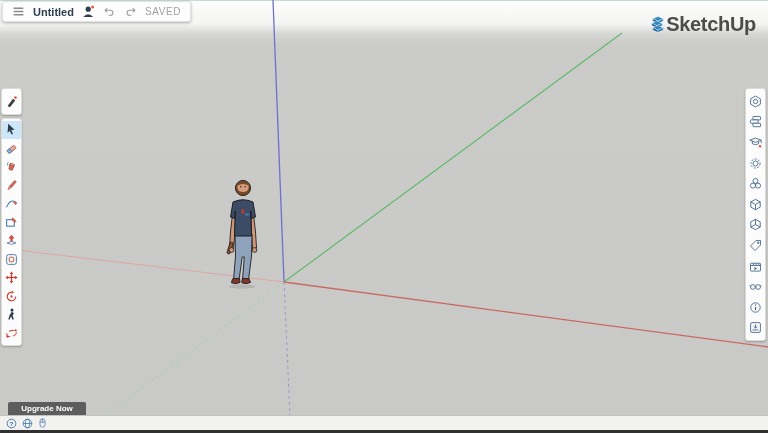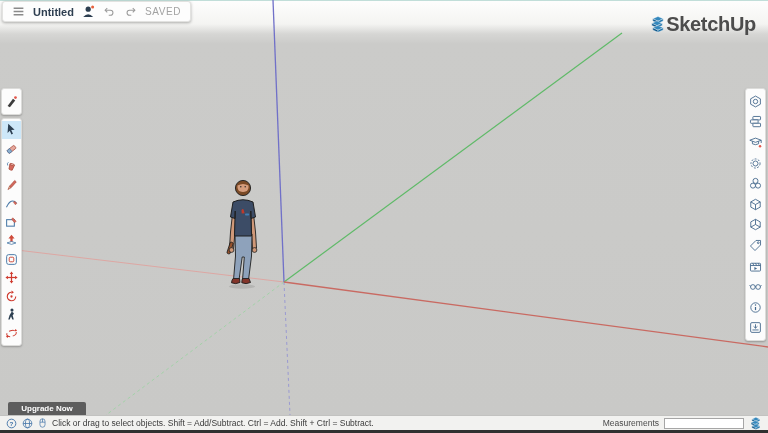--- a/index.html
+++ b/index.html
@@ -344,22 +344,14 @@
         <ellipse cx="8" cy="8" rx="3" ry="6.3"></ellipse>
         <path d="M1.7 8 H14.3"></path>
     </svg>
   </span>
   <span class="sicon">
     <svg width="9" height="12" viewBox="0 0 16 18" fill="none" stroke="#3a6ea5" stroke-width="1.2">
       <rect x="3.5" y="1.5" width="9" height="15" rx="4.5"></rect>
         <path d="M8 1.5 V7.5 M3.5 7.5 H12.5"></path>
     </svg>
   </span>
-  <span class="hint">Click or drag to select objects. Shift = Add/Subtract. Ctrl = Add. Shift + Ctrl = Subtract.</span>
-  <span class="status-right">
-    <span class="meas-label">Measurements</span>
-    <input class="meas-input" value="" style="">
-    <svg width="13" height="13" viewBox="0 0 36 36">
-        <use href="#sku-mark"></use>
-      </svg>
-  </span>
 </div>
 <div class="bottomline"></div>
 
 </body></html>

